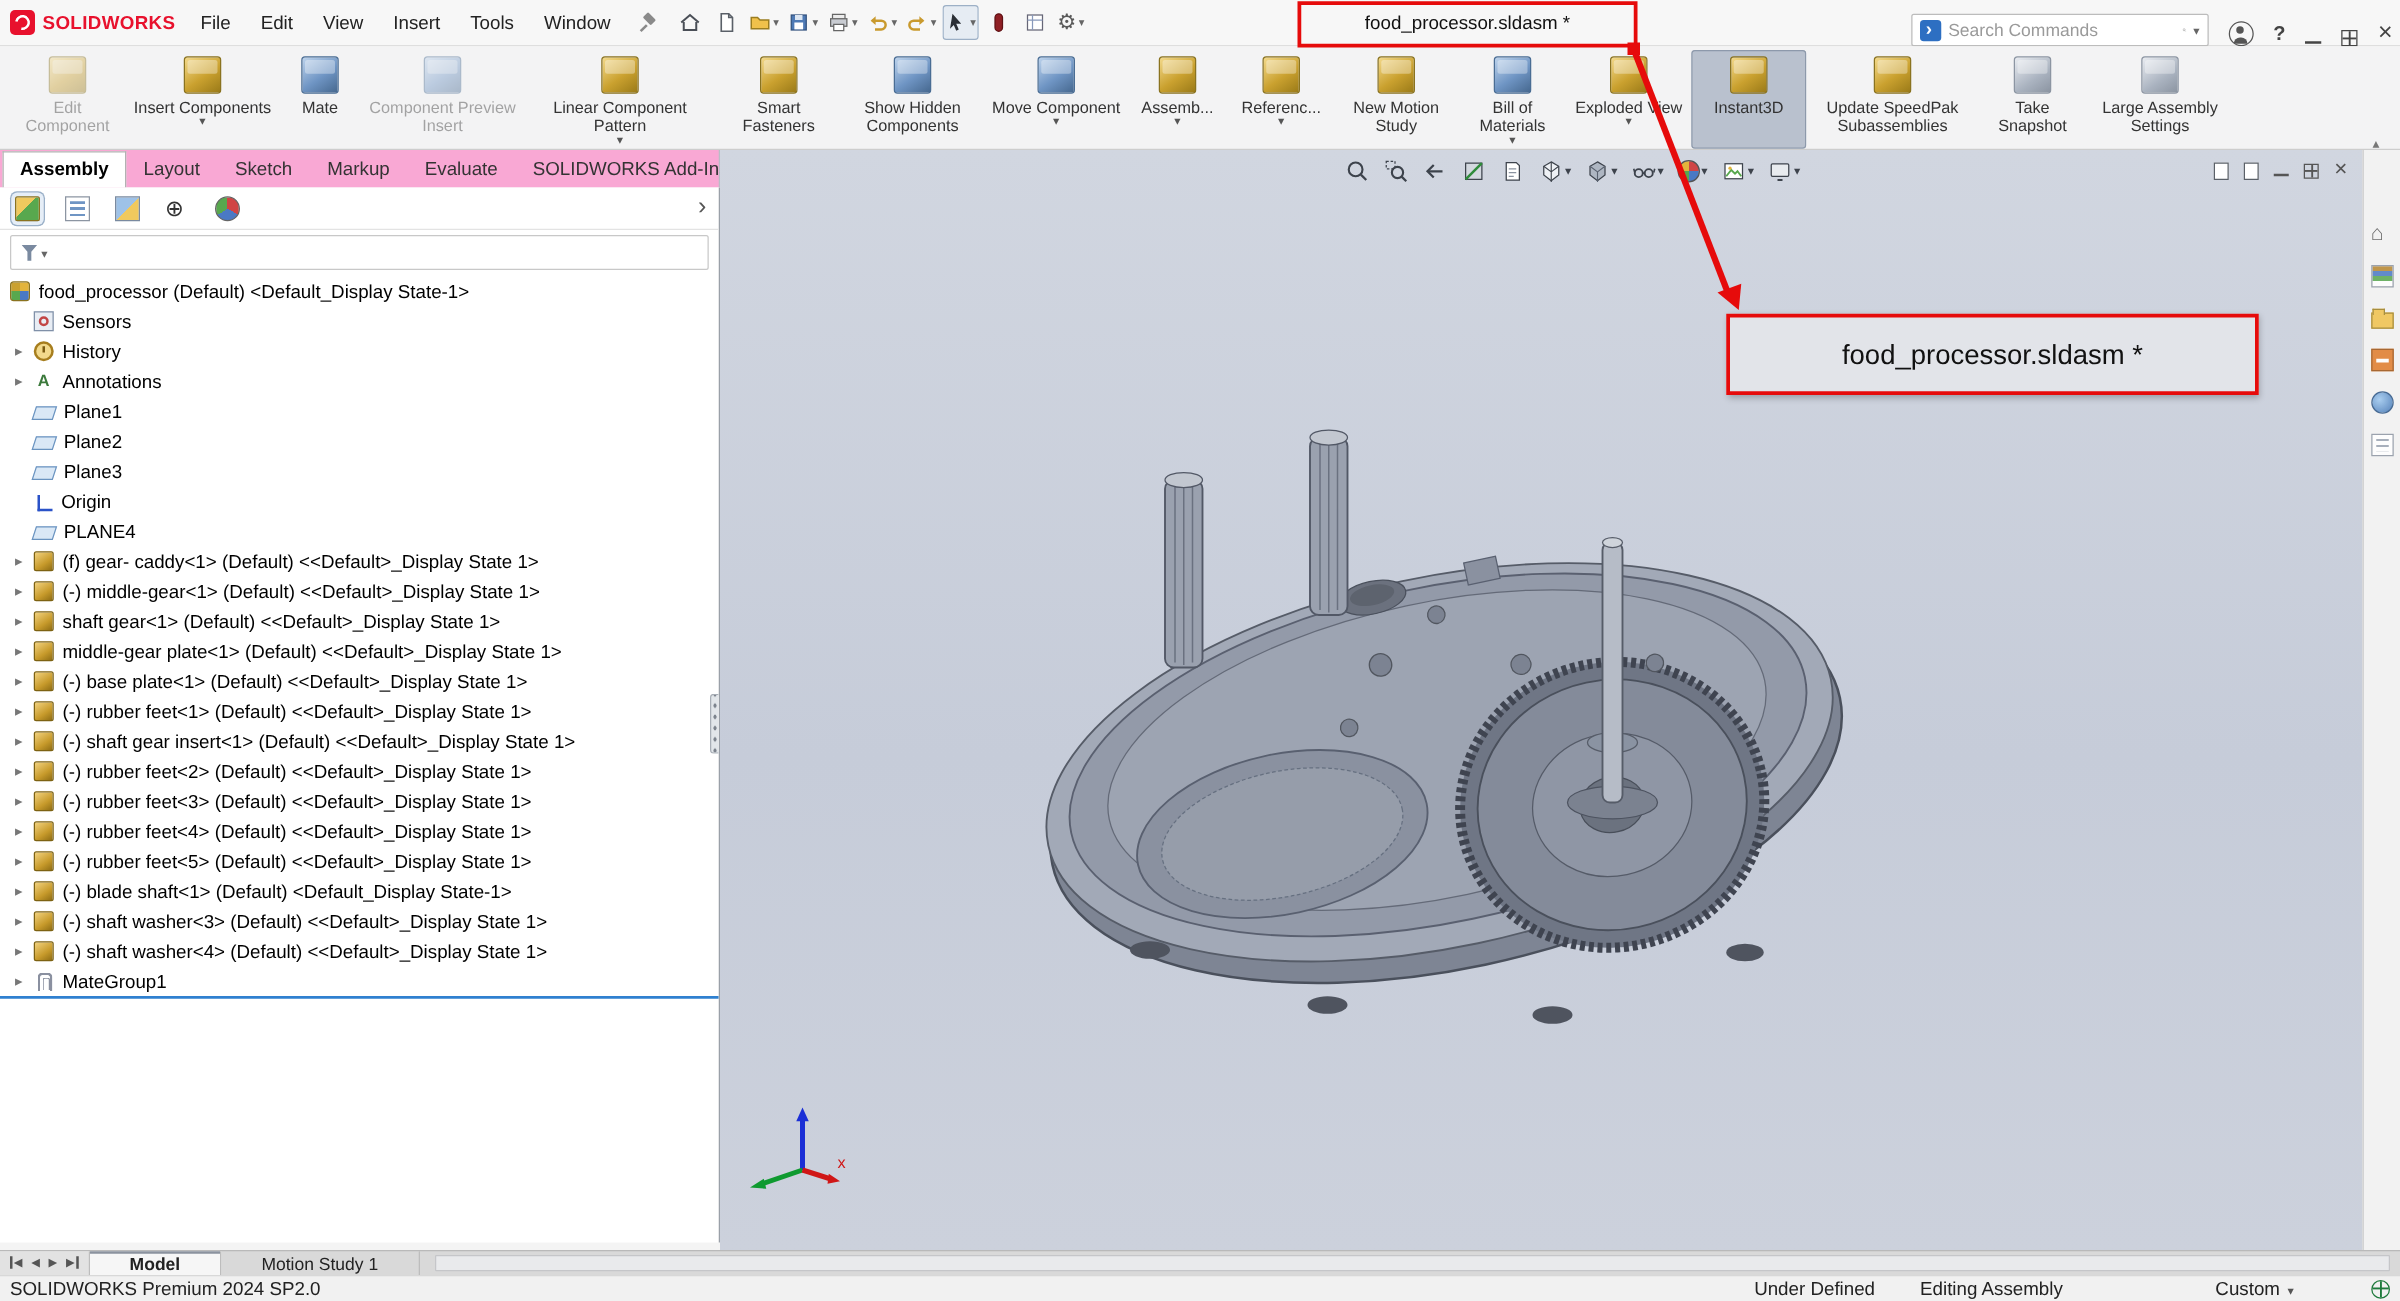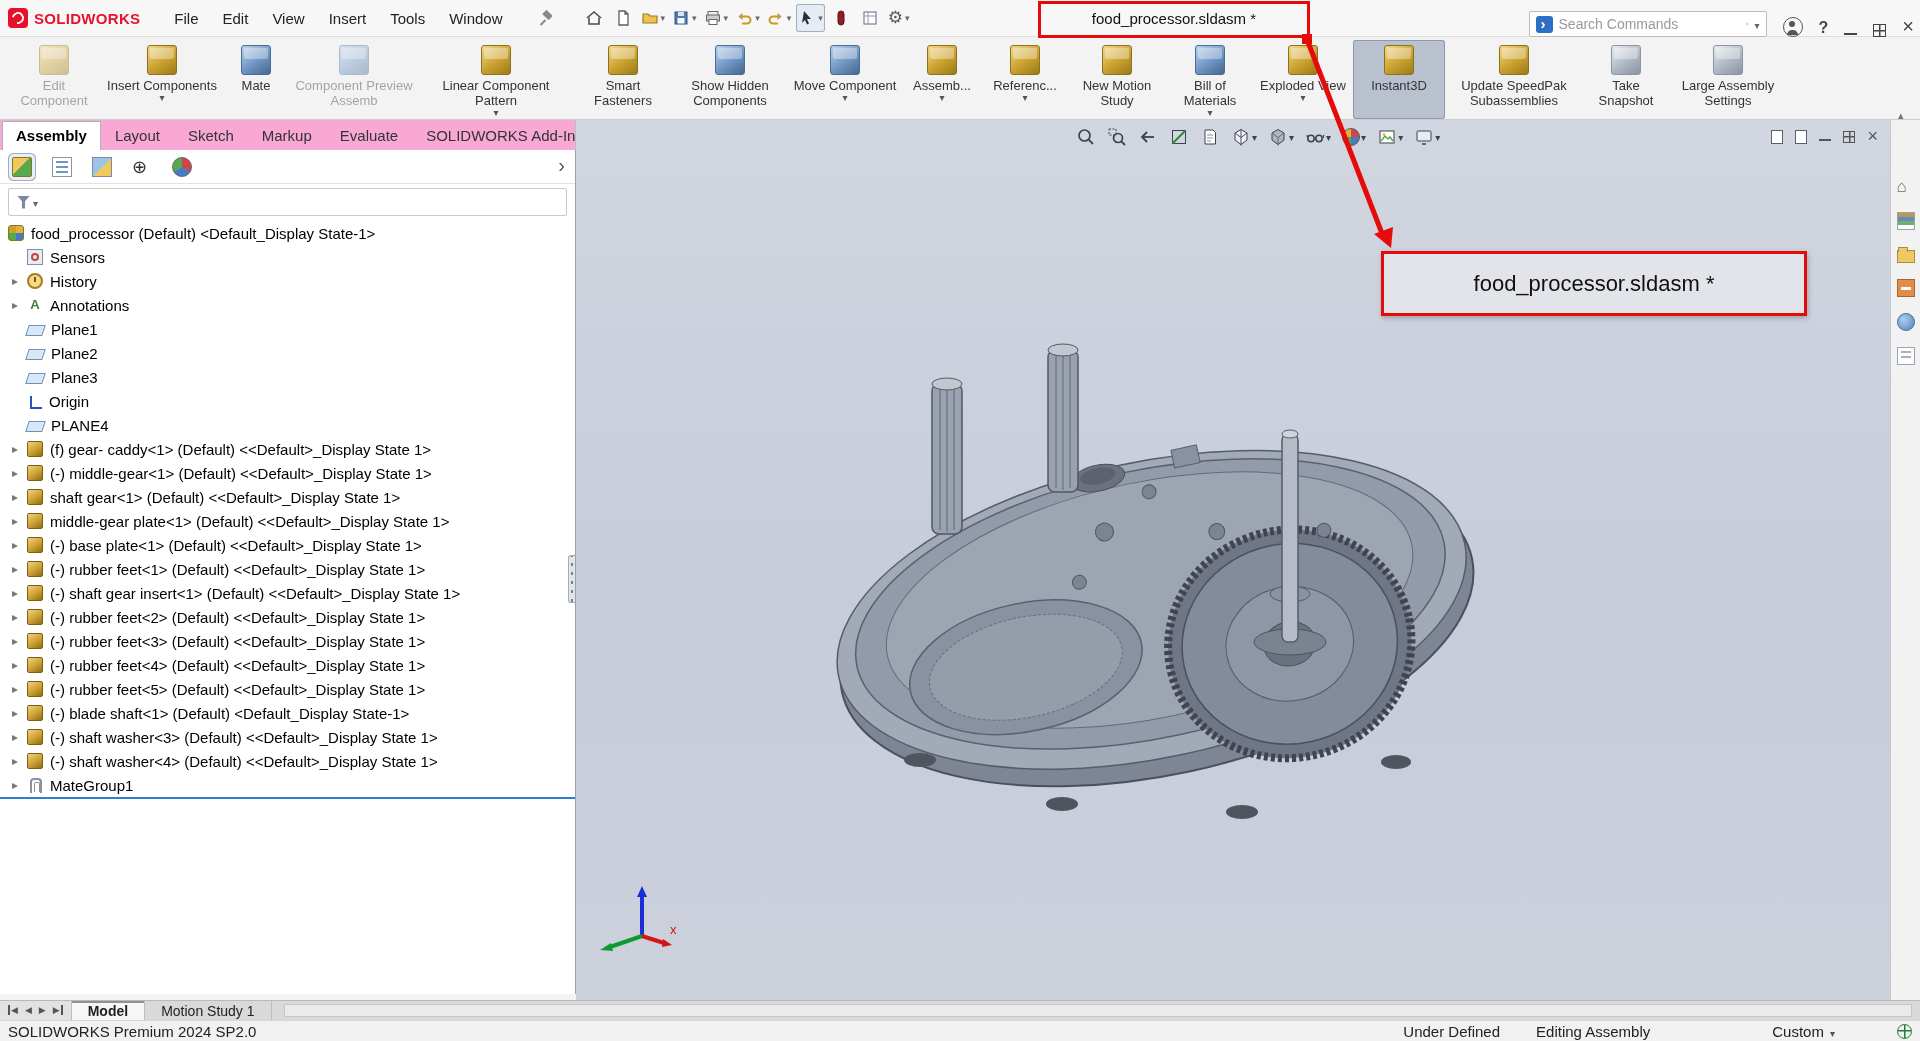--- a/index.html
+++ b/index.html
@@ -1,20 +1,20 @@
 <!DOCTYPE html>
 <html><head>
 <meta charset="utf-8">
 <style>
 *{margin:0;padding:0;box-sizing:border-box}
 html,body{width:1920px;height:1041px;overflow:hidden;font-family:"Liberation Sans",sans-serif;background:#e9e9e9;color:#222}
 #app{position:relative;width:1920px;height:1041px;background:#f4f4f4}
 
 
-#titlebar{position:absolute;left:0;top:0;right:0;height:37px;background:#f7f7f7;border-bottom:1px solid #dedede;display:flex;align-items:center;padding:0 8px;gap:16px}
+#titlebar{position:absolute;left:0;top:0;right:0;height:37px;background:#f7f7f7;border-bottom:1px solid #dedede;display:flex;align-items:center;padding:0 8px;gap:2px}
 .logo{display:flex;align-items:center;gap:6px;margin-right:6px}
 .logo-mark{width:20px;height:20px;border-radius:4px;background:#e8112d;position:relative;flex:none}
 .logo-mark::before{content:"";position:absolute;inset:4px;border:2.5px solid #fff;border-radius:50%;border-left-color:transparent;transform:rotate(-35deg)}
 .brand{color:#e8112d;font-weight:bold;font-size:15px;letter-spacing:.3px}
 .menus{display:flex}
 .menu{padding:7px 12px;font-size:15px;color:#222}
 .pin{width:18px;height:18px;margin:0 8px;position:relative;flex:none}
 .pin::before{content:"";position:absolute;left:4px;top:3px;width:9px;height:6px;background:#8a8a8a;border-radius:1px;transform:rotate(45deg)}
 .pin::after{content:"";position:absolute;left:3px;top:10px;width:2px;height:7px;background:#8a8a8a;transform:rotate(45deg)}
 .qat{display:flex;align-items:center;gap:3px}
@@ -127,21 +127,21 @@
 
 
 #bottombar{position:absolute;left:0;right:0;bottom:21px;height:20px;background:#d9d9d9;border-top:1px solid #b9b9b9;display:flex;align-items:stretch}
 .bnav{display:flex;align-items:center;gap:7px;padding:0 8px;background:#e2e2e2}
 .nb{font-size:9px;color:#555;line-height:1}
 .nb::before{font-size:9px;color:#555}
 .nb-first::before{content:"◀";border-left:2px solid #555;padding-left:1px}
 .nb-prev::before{content:"◀"}
 .nb-next::before{content:"▶"}
 .nb-last::before{content:"▶";border-right:2px solid #555;padding-right:1px}
-.btab{display:flex;align-items:center;padding:0 16px;font-size:14px;color:#222;border-right:1px solid #bdbdbd;white-space:nowrap}
+.btab{display:flex;align-items:center;padding:0 32px;font-size:14px;color:#222;border-right:1px solid #bdbdbd;white-space:nowrap}
 .btab.active{background:#f6f6f6;font-weight:bold;border-left:1px solid #bdbdbd;box-shadow:inset 0 2px 0 #8b929e}
 .btrack{flex:1;margin:3px 8px 3px 12px;background:#e9eaec;border:1px solid #c5c6c9;border-radius:1px}
 
 
 #statusbar{position:absolute;left:0;right:0;bottom:0;height:21px;background:#f1f1f1;border-top:1px solid #d8d8d8;display:flex;align-items:center;font-size:15px;color:#222;padding:0 8px}
 #sb-right{margin-left:auto;display:flex;align-items:center;gap:36px}
 .sb-config{display:flex;align-items:center;gap:6px;margin-left:86px}
 .sb-caret::before{content:"▾";font-size:10px;color:#555}
 .sb-globe{width:15px;height:15px;border:1.5px solid #1f7a3c;border-radius:50%;background:linear-gradient(#1f7a3c,#1f7a3c) center/1.5px 100% no-repeat,linear-gradient(#1f7a3c,#1f7a3c) center/100% 1.5px no-repeat;margin-left:26px}
 
@@ -259,21 +259,21 @@
     <div class="rbtn dd" style="width:118px">
         <span class="ric" data-icon="insert-components-icon"></span>
         <span class="rlabel">Insert Components</span>
       </div>
     <div class="rbtn" style="width:64px">
         <span class="ric" data-icon="mate-icon"></span>
         <span class="rlabel">Mate</span>
       </div>
     <div class="rbtn disabled" style="width:126px">
         <span class="ric" data-icon="component-preview-icon"></span>
-        <span class="rlabel">Component Preview Assemb</span>
+        <span class="rlabel">Component Preview Insert</span>
       </div>
     <div class="rbtn dd" style="width:152px">
         <span class="ric" data-icon="linear-pattern-icon"></span>
         <span class="rlabel">Linear Component Pattern</span>
       </div>
     <div class="rbtn" style="width:96px">
         <span class="ric" data-icon="smart-fasteners-icon"></span>
         <span class="rlabel">Smart Fasteners</span>
       </div>
     <div class="rbtn" style="width:112px">

